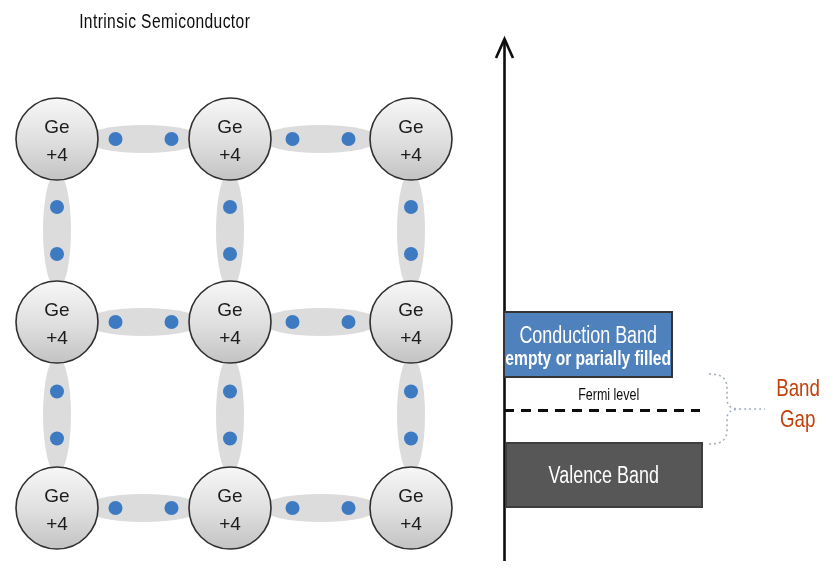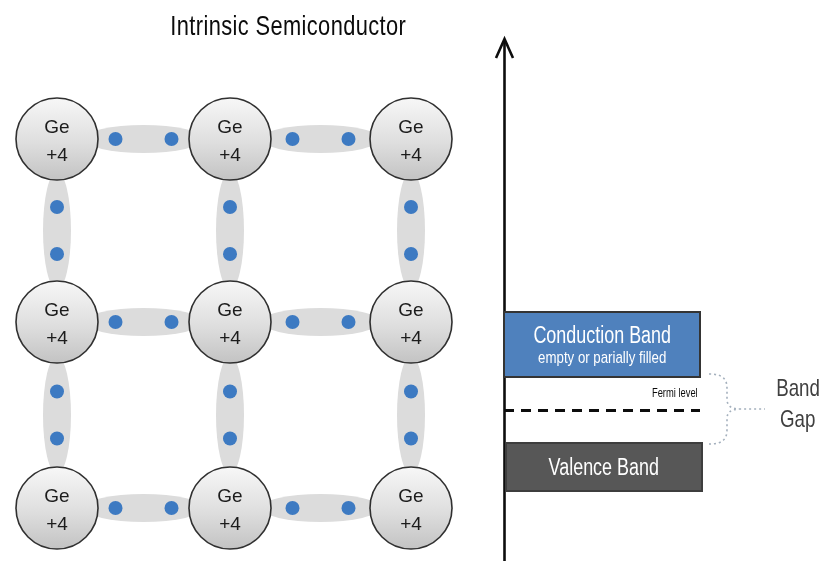--- a/index.html
+++ b/index.html
@@ -7,62 +7,62 @@
     position:relative; width:837px; height:578px; background:#ffffff;
     font-family:"Liberation Sans", sans-serif; overflow:hidden; color:#111;
   }
   
   .narrow { display:inline-block; transform:scaleX(0.78); white-space:nowrap; }
   .o-center { transform-origin:50% 50%; }
   .o-left   { transform-origin:0 50%; }
   .o-right  { transform-origin:100% 50%; }
 
   .title {
-    position:absolute; left:70px; top:10px; width:370px;
-    text-align:right; font-size:28px; letter-spacing:0.5px; color:#0c0c0c;
+    position:absolute; left:55px; top:10px; width:370px;
+    text-align:left; font-size:20px; letter-spacing:0.5px; color:#0c0c0c;
   }
 
   .lattice-svg { position:absolute; left:0; top:0; }
 
   .axis-svg { position:absolute; left:492px; top:32px; }
 
   .axis-label {
     position:absolute; left:510px; top:12px; font-size:17px; color:#0c0c0c;
   }
 
   .band-box {
     position:absolute; box-sizing:border-box;
     display:flex; flex-direction:column; justify-content:center; align-items:center;
     color:#ffffff; text-align:center;
   }
   .conduction-band {
-    left:503px; top:311px; width:198px; height:67px;
+    left:503px; top:311px; width:170px; height:67px;
     background:#4f81bd; border:2px solid #343434;
   }
   .valence-band {
-    left:505px; top:442px; width:198px; height:50px;
+    left:505px; top:442px; width:198px; height:66px;
     background:#575757; border:2px solid #3e3e3e;
   }
   .band-title { font-size:23px; line-height:26px; }
-  .band-sub   { font-size:17px; line-height:20px; }
+  .band-sub   { font-size:20px; line-height:20px;font-weight:bold; }
 
   .fermi-label {
     position:absolute; left:503px; top:386px; width:195px;
-    text-align:right; font-size:12px; color:#0c0c0c;
+    text-align:center; font-size:16px; color:#0c0c0c;
   }
   .fermi-line {
     position:absolute; left:504px; top:409px; width:196px; height:3px;
     background:repeating-linear-gradient(to right, #0d0d0d 0 10px, transparent 10px 17px);
   }
 
   .brace-svg { position:absolute; left:703px; top:370px; }
 
   .band-gap-label {
     position:absolute; left:760px; top:372px; width:76px;
-    text-align:center; font-size:24px; line-height:31px; color:#404040;
+    text-align:center; font-size:24px; line-height:31px; color:#c2410c;
   }
 </style>
 </head>
 <body>
 
 <div class="stage">
 
   <div class="title">
     <span class="narrow o-center">Intrinsic Semiconductor</span>
   </div>

